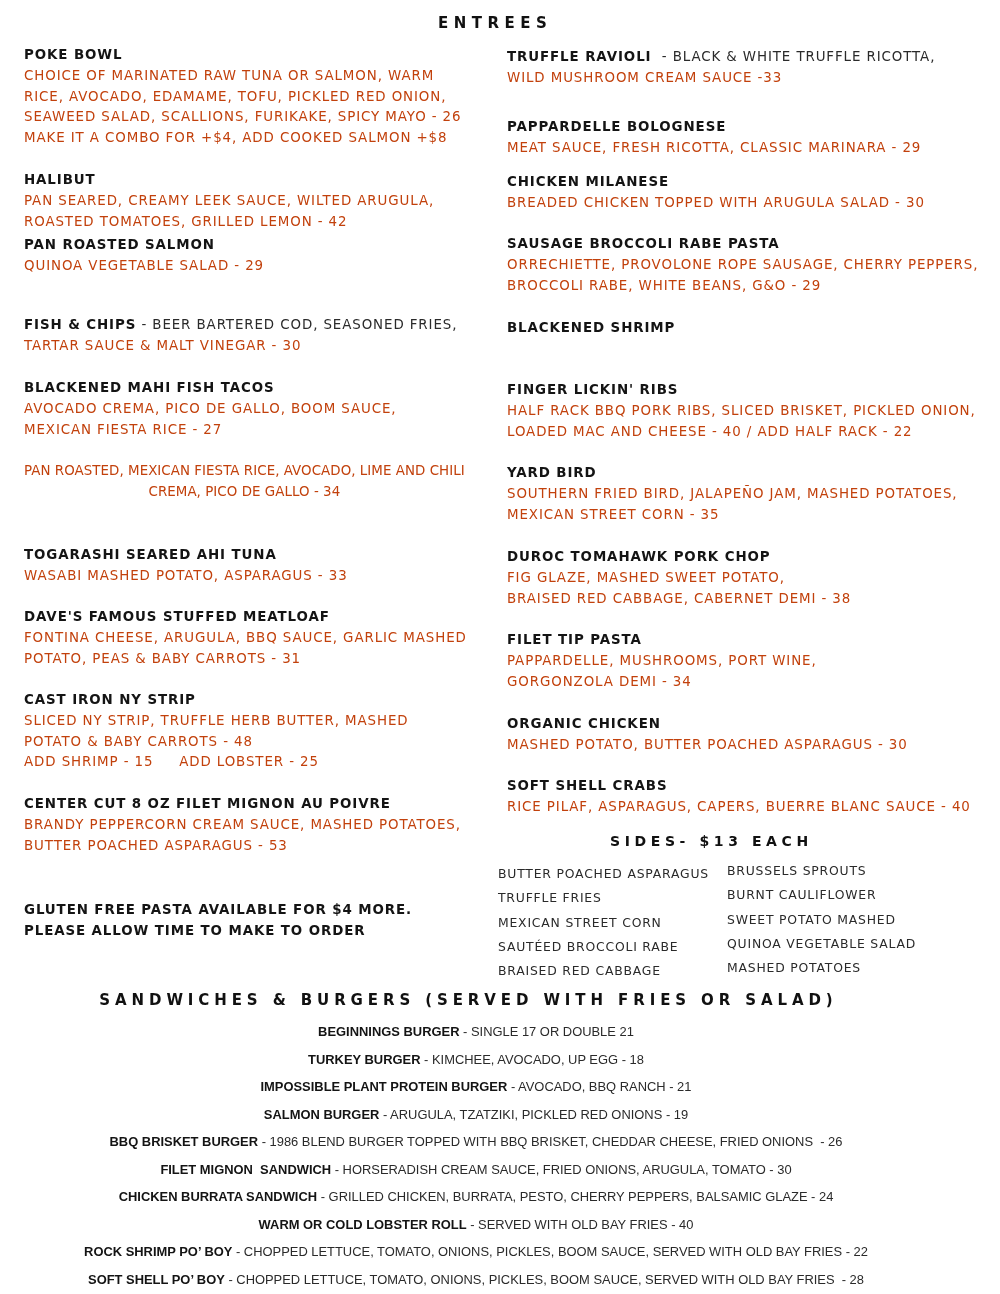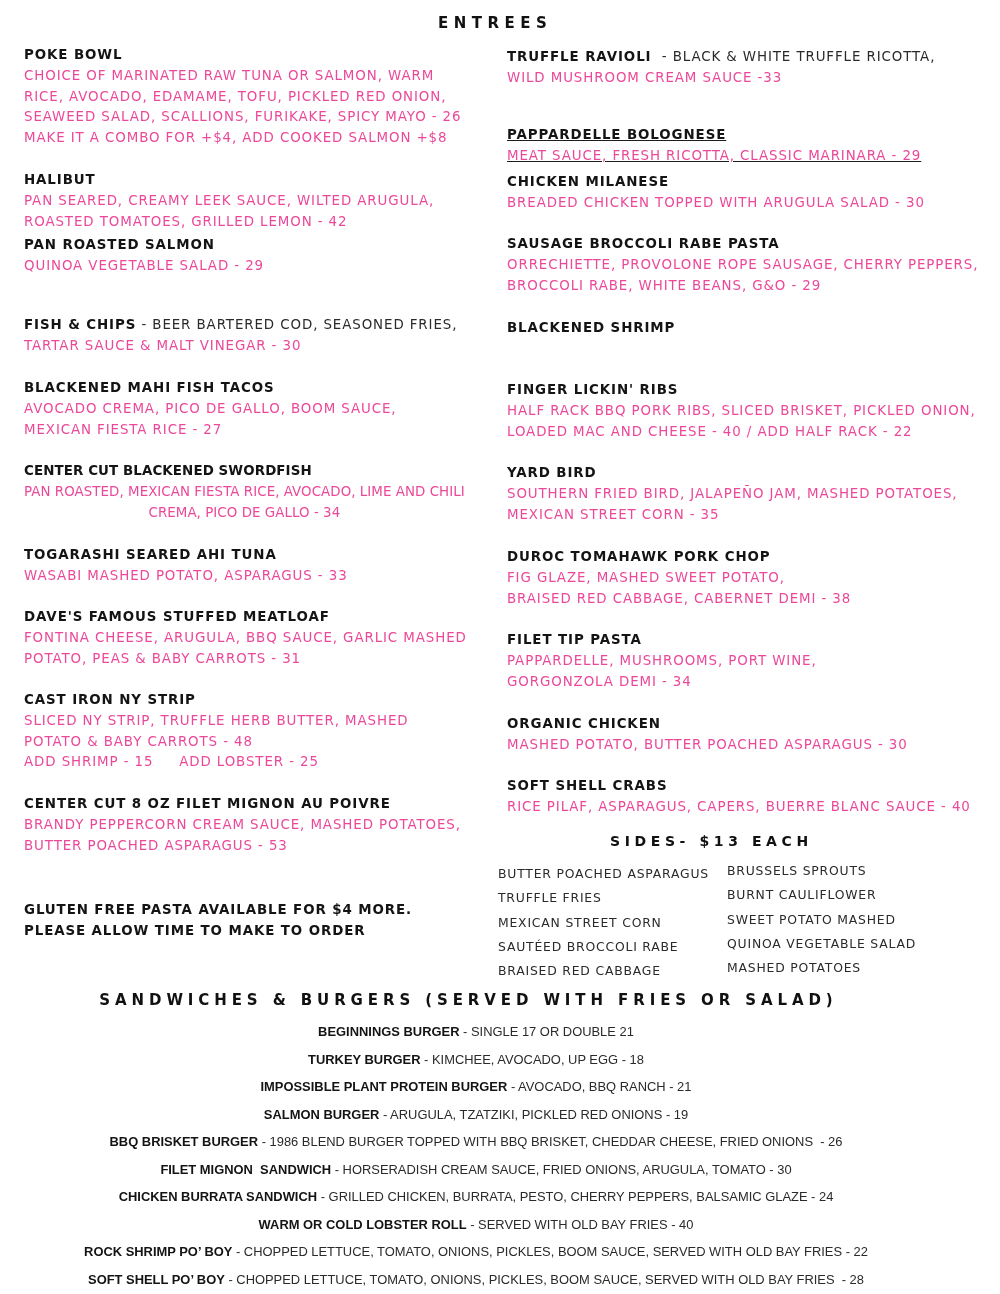--- a/index.html
+++ b/index.html
@@ -10,21 +10,21 @@
   }
   .section-title {
     position: absolute; font-weight: bold; font-size: 15px;
     letter-spacing: 5.5px; color: #111; white-space: nowrap;
   }
   .col { position: absolute; top: 45px; }
   .col-left { left: 24px; width: 470px; }
   .col-right { left: 507px; width: 490px; }
   .item { position: absolute; left: 0; }
   .item .name { font-weight: bold; font-size: 13.4px; letter-spacing: 0.9px; line-height: 20.8px; color: #141414; white-space: nowrap; }
-  .item .line { font-size: 13.4px; letter-spacing: 0.9px; line-height: 20.8px; color: #ec4899; white-space: nowrap; }
+  .item .line { font-size: 13.4px; letter-spacing: 0.9px; line-height: 20.8px; color: #c2410c; white-space: nowrap; }
   .item .inline-desc { font-weight: normal; color: #2a2a2a; }
   .note { position: absolute; left: 24px; top: 900px; }
   .note .line { font-weight: bold; font-size: 13.4px; letter-spacing: 0.9px; line-height: 20.8px; color: #141414; white-space: nowrap; }
   .sides { position: absolute; top: 862px; }
   .side-col { position: absolute; }
   .side-item { font-size: 12.4px; letter-spacing: 0.8px; line-height: 24.3px; color: #2a2a2a; white-space: nowrap; }
   .sandwiches { position: absolute; left: 0; top: 1018px; width: 952px; }
   .sandwich {
     text-align: center; font-family: "Liberation Sans", sans-serif;
     font-size: 13.6px; line-height: 27.5px; white-space: nowrap; color: #2a2a2a;
@@ -57,21 +57,20 @@
   <div class="item" style="top:270px;">
     <div class="name"><span>FISH &amp; CHIPS</span><span class="inline-desc"> - BEER BARTERED COD, SEASONED FRIES,</span></div>
     <div class="line">TARTAR SAUCE &amp; MALT VINEGAR - 30</div>
   </div>
   <div class="item" style="top:333px;">
     <div class="name">BLACKENED MAHI FISH TACOS</div>
     <div class="line">AVOCADO CREMA, PICO DE GALLO, BOOM SAUCE,</div>
     <div class="line">MEXICAN FIESTA RICE - 27</div>
   </div>
   <div class="item" style="top:416px; letter-spacing:-0.3px;">
-    <div class="name" style="letter-spacing:0.1px;">CENTER CUT BLACKENED SWORDFISH</div>
     <div class="line" style="letter-spacing:0.05px;">PAN ROASTED, MEXICAN FIESTA RICE, AVOCADO, LIME AND CHILI</div>
     <div class="line" style="letter-spacing:0.05px;text-align:center;">CREMA, PICO DE GALLO - 34</div>
   </div>
   <div class="item" style="top:500px;">
     <div class="name">TOGARASHI SEARED AHI TUNA</div>
     <div class="line">WASABI MASHED POTATO, ASPARAGUS - 33</div>
   </div>
   <div class="item" style="top:562px;">
     <div class="name">DAVE'S FAMOUS STUFFED MEATLOAF</div>
     <div class="line">FONTINA CHEESE, ARUGULA, BBQ SAUCE, GARLIC MASHED</div>
@@ -93,21 +92,21 @@
 <div class="note">
   <div class="line">GLUTEN FREE PASTA AVAILABLE FOR $4 MORE.</div>
   <div class="line">PLEASE ALLOW TIME TO MAKE TO ORDER</div>
 </div>
 
 <div class="col col-right">
   <div class="item" style="top:2px;">
     <div class="name" style="white-space:pre;"><span>TRUFFLE RAVIOLI</span><span class="inline-desc">  - BLACK &amp; WHITE TRUFFLE RICOTTA,</span></div>
     <div class="line">WILD MUSHROOM CREAM SAUCE -33</div>
   </div>
-  <div class="item" style="top:80px;text-decoration:underline;">
+  <div class="item" style="top:72px;">
     <div class="name">PAPPARDELLE BOLOGNESE</div>
     <div class="line">MEAT SAUCE, FRESH RICOTTA, CLASSIC MARINARA - 29</div>
   </div>
   <div class="item" style="top:127px;">
     <div class="name">CHICKEN MILANESE</div>
     <div class="line">BREADED CHICKEN TOPPED WITH ARUGULA SALAD - 30</div>
   </div>
   <div class="item" style="top:189px;">
     <div class="name">SAUSAGE BROCCOLI RABE PASTA</div>
     <div class="line">ORRECHIETTE, PROVOLONE ROPE SAUSAGE, CHERRY PEPPERS,</div>

